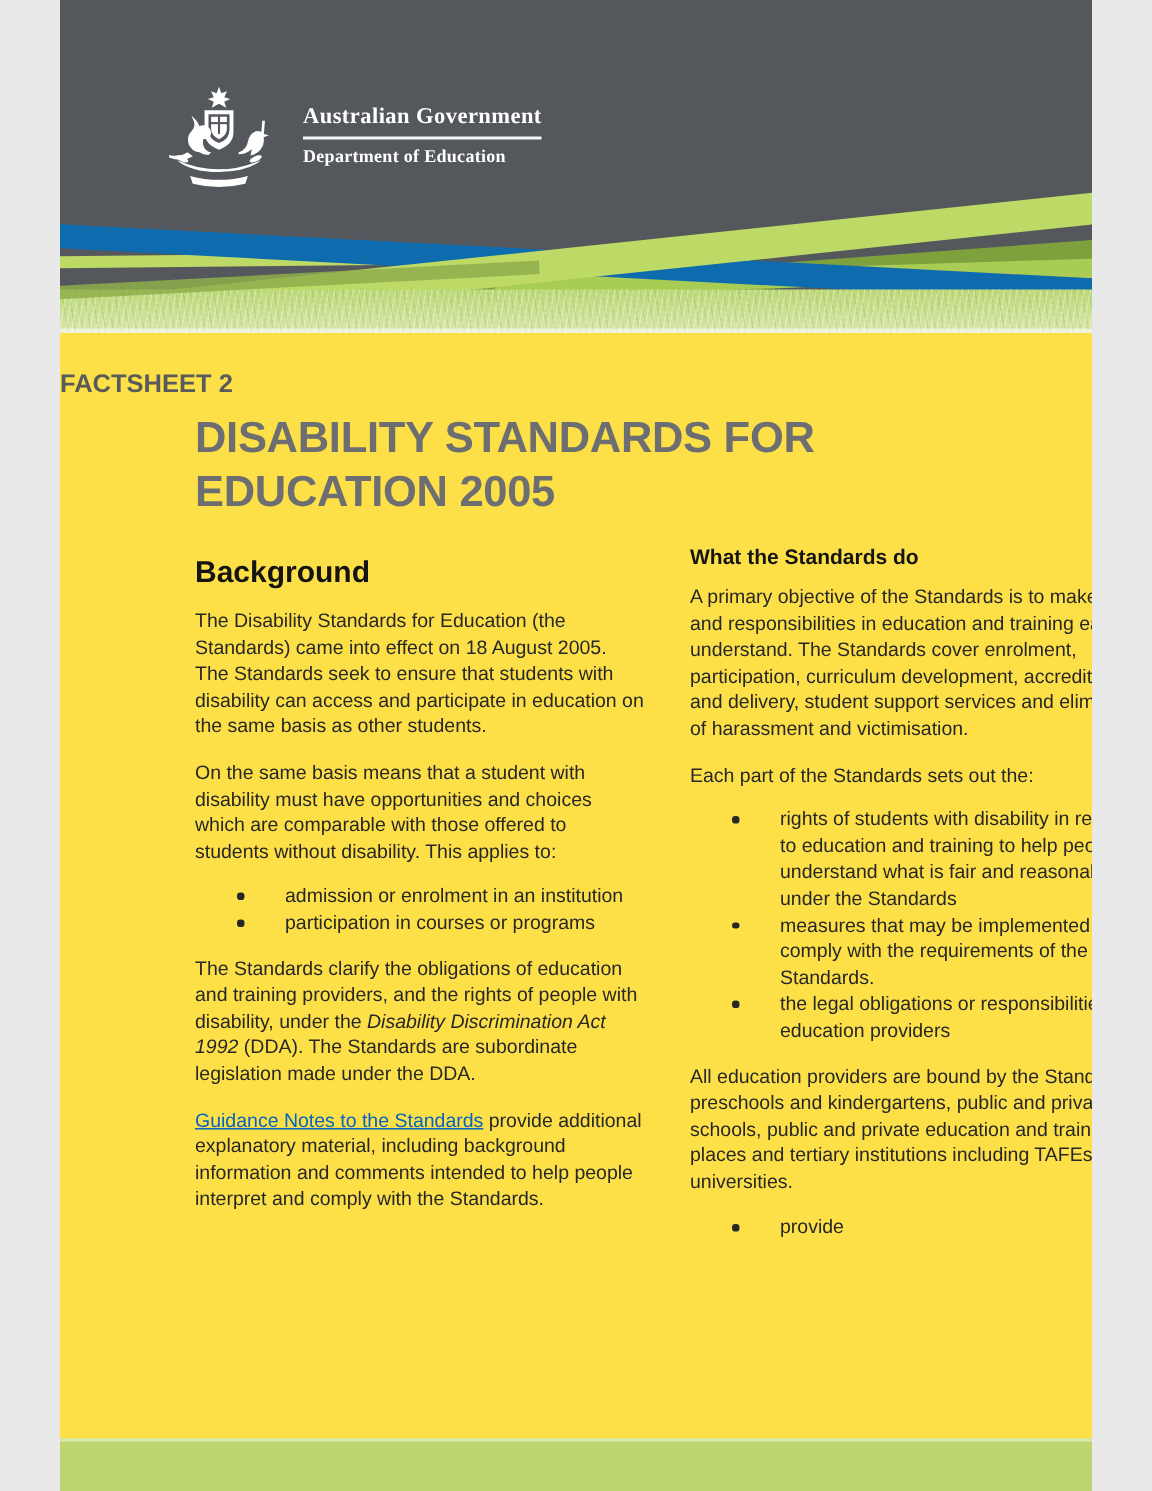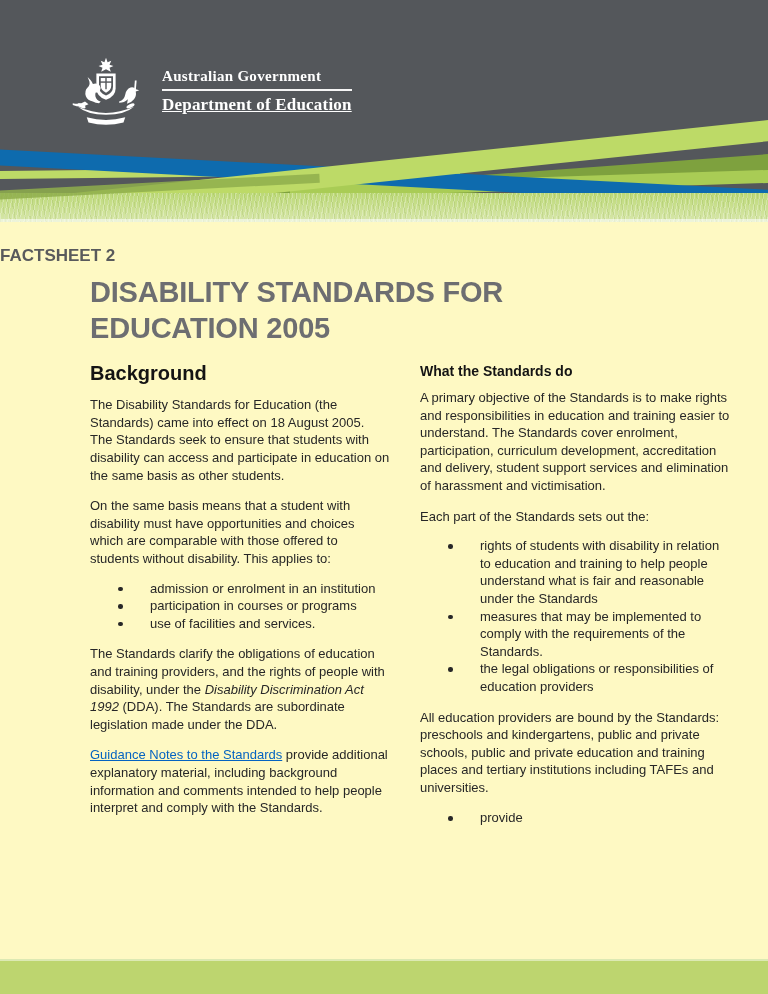--- a/index.html
+++ b/index.html
@@ -1,16 +1,16 @@
 <!DOCTYPE html>
 <html><head>
 <meta charset="utf-8">
 <style>
   html,body{margin:0;padding:0;background:#e9e9e9;}
-  .page{position:relative;width:768px;height:994px;background:#fef9c3;margin:0 auto;
+  .page{position:relative;width:688px;height:994px;background:#fde047;margin:0 auto;
         font-family:"Liberation Sans",sans-serif;overflow:hidden;}
 
   
   .banner{position:absolute;top:0;left:0;width:768px;height:222px;background:#54575b;overflow:hidden;}
   .stripe{position:absolute;transform-origin:left center;}
   .stripe-olive{left:-20px;top:212px;width:850px;height:17px;background:#7ea13e;transform:rotate(-4.2deg);}
   .stripe-thin-green{left:-10px;top:171px;width:470px;height:8px;background:#bdda67;transform:rotate(-0.6deg);}
   .stripe-green-b{left:290px;top:185px;width:520px;height:13px;background:#a9cc55;transform:rotate(-1.8deg);}
   .stripe-blue{left:-10px;top:149px;width:800px;height:16px;background:#0e6bae;transform:rotate(3deg);}
   .stripe-green-a{left:-20px;top:203px;width:840px;height:21px;background:#bdda67;transform:rotate(-6deg);}
@@ -22,21 +22,21 @@
       box-shadow:inset 0 -3px 0 rgba(255,255,255,.55);}
   .texture-streak{position:absolute;left:-10px;top:-2px;width:330px;height:9px;background:#8fae4c;
       opacity:.85;transform:rotate(-3deg);transform-origin:left center;}
 
   
   .logo{position:absolute;top:56px;left:62px;display:flex;align-items:center;}
   .crest{width:88px;height:70px;flex:0 0 auto;}
   .logo-text{margin-left:12px;color:#ffffff;}
   .logo-line1{font-family:"Liberation Serif",serif;font-weight:bold;font-size:15px;letter-spacing:.3px;}
   .logo-divider{border:0;border-top:2px solid #f5f5f5;margin:4px 0 4px 0;}
-  .logo-line2{font-family:"Liberation Serif",serif;font-weight:bold;font-size:17px;letter-spacing:.2px;text-decoration:underline;}
+  .logo-line2{font-family:"Liberation Serif",serif;font-weight:bold;font-size:12px;letter-spacing:.2px;}
 
   
   .content{position:absolute;top:230px;left:0;width:768px;color:#272727;}
   .factsheet{margin:16px 78px 0 0;text-align:left;font-weight:bold;font-size:17px;color:#595a5c;}
   .doc-title{margin:8px 0 0 90px;font-weight:bold;font-size:29px;line-height:36px;color:#6d6e71;letter-spacing:-0.2px;}
   .columns{display:flex;margin:2px 0 0 90px;width:642px;align-items:center;}
   .col-left{width:300px;flex:0 0 auto;}
   .col-gap{width:30px;flex:0 0 auto;}
   .col-right{width:312px;flex:0 0 auto;}
   .h-left{margin:2px 0 10px 0;font-size:20px;line-height:26px;font-weight:bold;color:#141414;}
@@ -110,21 +110,20 @@
 
       <div class="col-left">
         <h2 class="h-left">Background</h2>
 
         <p>The Disability Standards for Education (the Standards) came into effect on 18 August 2005. The Standards seek to ensure that students with disability can access and participate in education on the same basis as other students.</p>
 
         <p class="tight">On the same basis means that a student with disability must have opportunities and choices which are comparable with those offered to students without disability. This applies to:</p>
         <ul class="blist">
           <li>admission or enrolment in an institution</li>
           <li>participation in courses or programs</li>
-          <li>use of facilities and services.</li>
         </ul>
 
         <p><span>The Standards clarify the obligations of education and training providers, and the rights of people with disability, under the </span><em>Disability Discrimination Act 1992</em><span> (DDA). The Standards are subordinate legislation made under the DDA.</span></p>
 
         <p><a class="doc-link" href="#">Guidance Notes to the Standards</a><span> provide additional explanatory material, including background information and comments intended to help people interpret and comply with the Standards.</span></p>
       </div>
 
       <div class="col-gap"></div>
 
       <div class="col-right">

